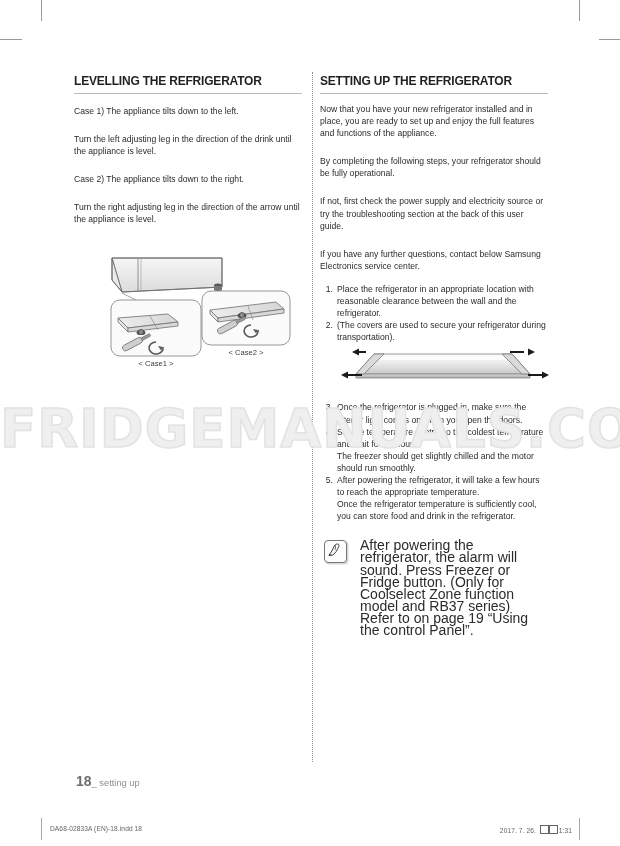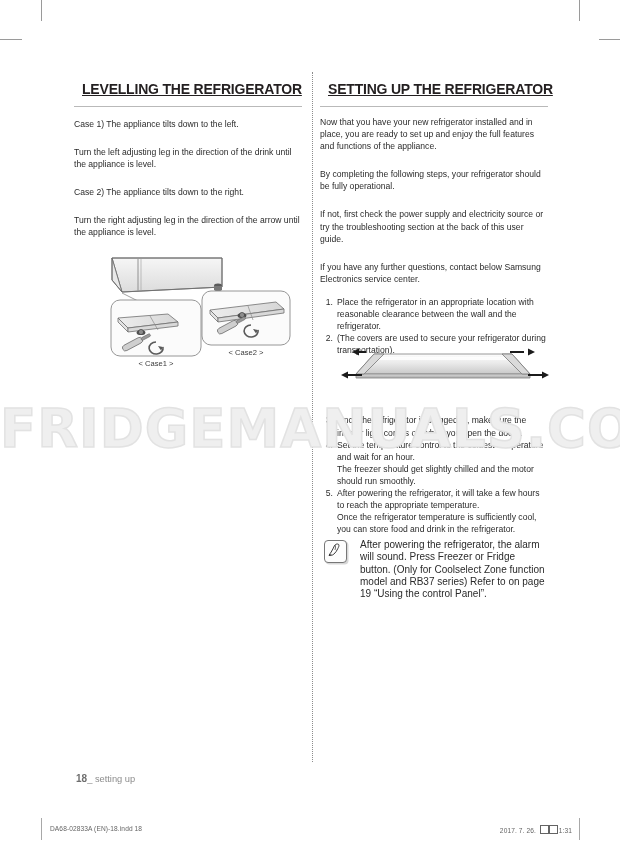--- a/index.html
+++ b/index.html
@@ -63,28 +63,27 @@
   .col-divider {
     position: absolute;
     left: 312px;
     top: 72px;
     width: 0;
     height: 690px;
     border-left: 1px dotted #8c8c8c;
   }
 
   h1.section-title {
-    margin: 8px;
-    font-size: 14px;
+    margin: 0;
+    font-size: 12px;
     font-weight: bold;
     letter-spacing: -0.2px;
     line-height: 18px;
     color: #231f20;
     white-space: nowrap;
-    text-decoration: underline;
   }
   .title-rule {
     margin: 3px 0 9px 0;
     height: 1px;
     background: #b9b9b9;
   }
 
   p.body {
     margin: 0 0 0 0;
     font-size: 8.6px;
@@ -113,24 +112,24 @@
     left: 1px;
     top: 0;
     width: 12px;
     text-align: right;
   }
   .sub-line { display: block; }
 
   
   .note {
     position: relative;
-    margin-top: 4px;
+    margin-top: 17px;
     padding-left: 40px;
     min-height: 34px;
-    font-size: 10px;
+    font-size: 14px;
     line-height: 12.1px;
     color: #2b2b2b;
   }
   .note-icon {
     position: absolute;
     left: 4px;
     top: 1px;
     width: 21px;
     height: 21px;
     border: 1px solid #777;
@@ -161,21 +160,21 @@
   .page-number {
     position: absolute;
     left: 76px;
     top: 773px;
     font-size: 9.3px;
     color: #8d8d8d;
   }
   .page-number b {
     color: #6e6e6e;
     font-weight: bold;
-    font-size: 10px;
+    font-size: 14px;
   }
 
   .footer-rule-left {
     position: absolute;
     left: 41px; top: 818px;
     width: 1px; height: 22px;
     background: #a8a8a8;
   }
   .footer-rule-right {
     position: absolute;

